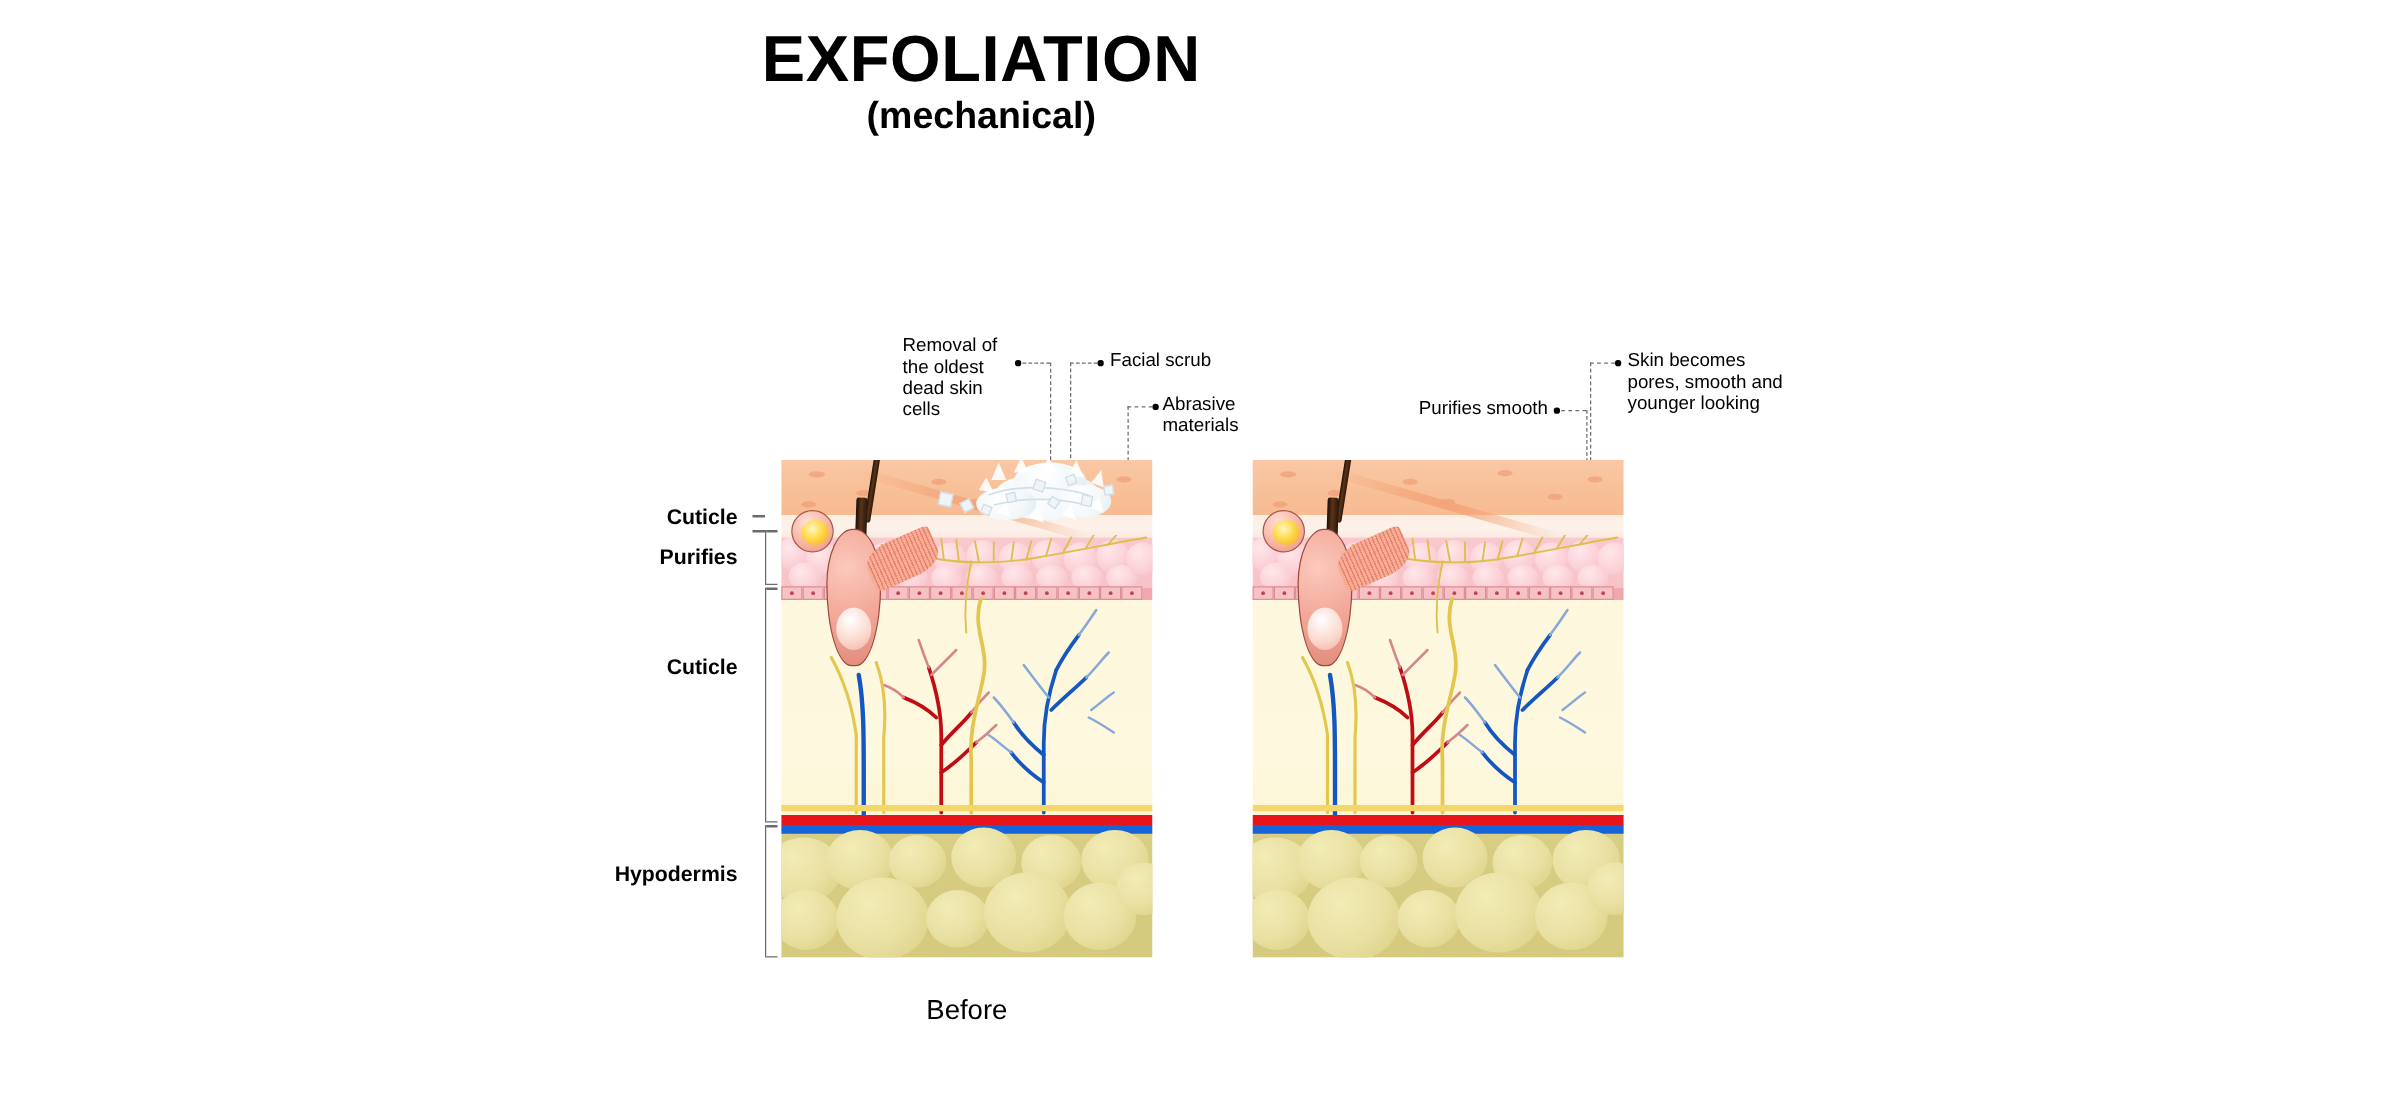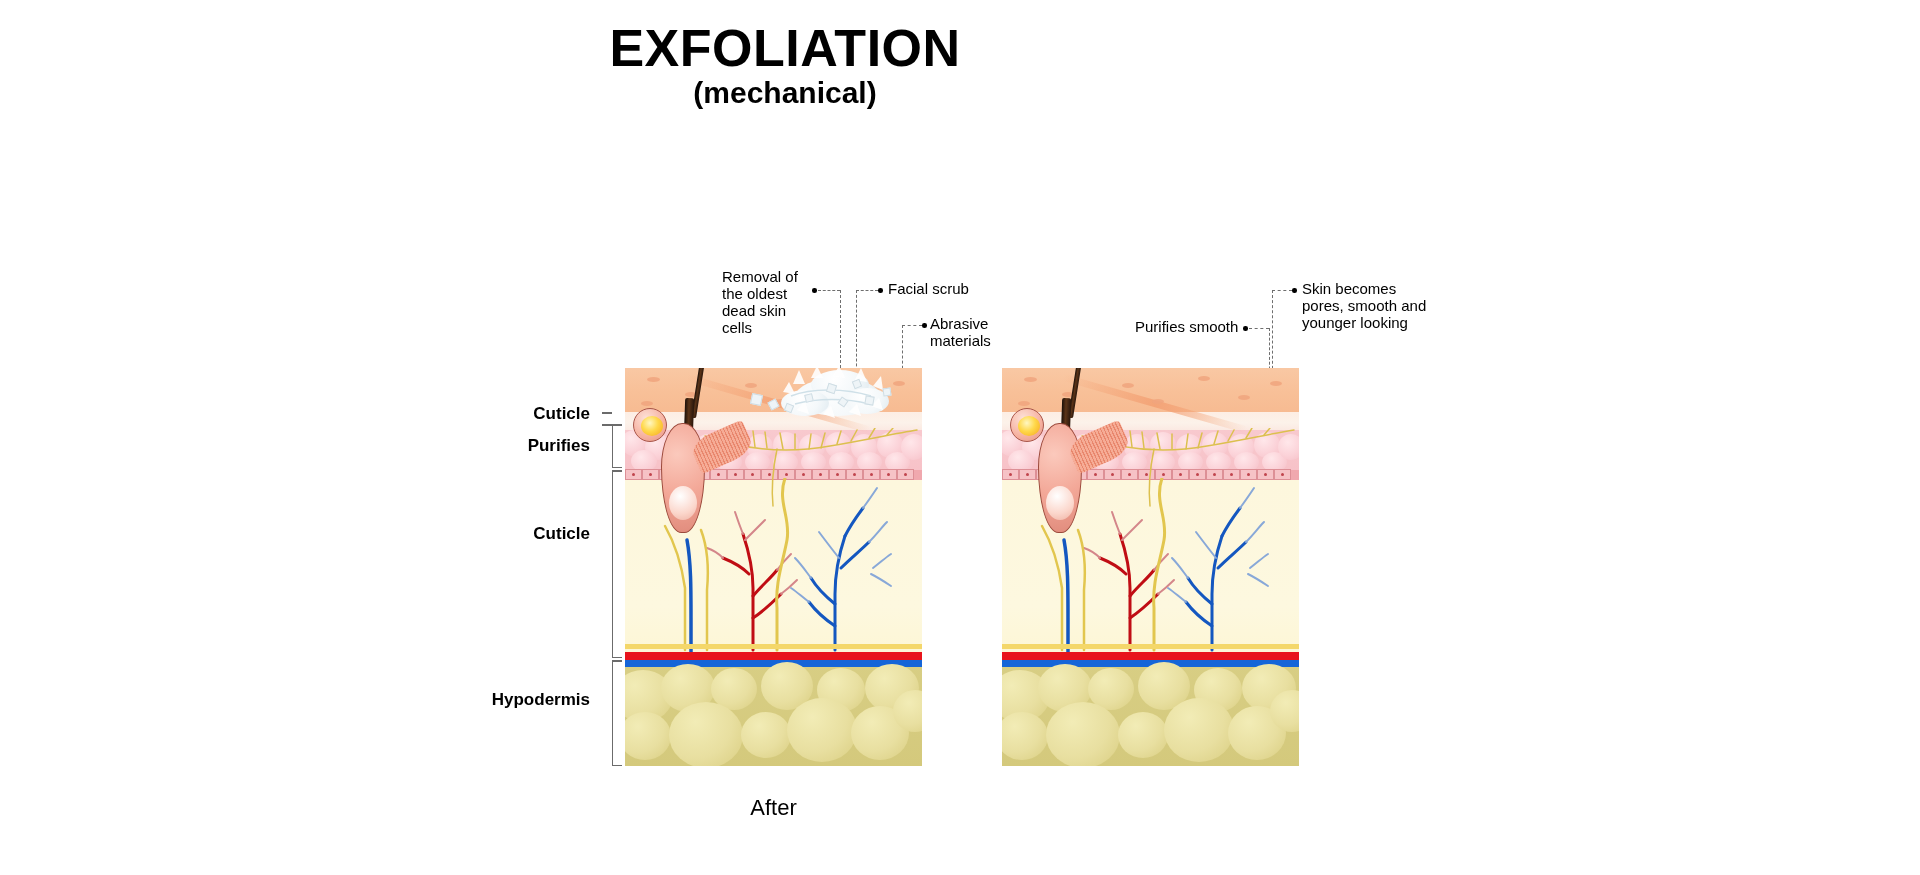--- a/index.html
+++ b/index.html
@@ -328,21 +328,21 @@
     <div class="grain" style="left:228px;top:12px;width:8px;height:8px;transform:rotate(-22deg);"></div>
     <div class="grain" style="left:214px;top:30px;width:8px;height:8px;transform:rotate(34deg);"></div>
     <div class="grain" style="left:240px;top:28px;width:9px;height:9px;transform:rotate(10deg);"></div>
     <div class="grain" style="left:180px;top:26px;width:8px;height:8px;transform:rotate(-14deg);"></div>
     <div class="grain" style="left:126px;top:26px;width:11px;height:11px;transform:rotate(12deg);"></div>
     <div class="grain" style="left:144px;top:32px;width:9px;height:9px;transform:rotate(-28deg);"></div>
     <div class="grain" style="left:160px;top:36px;width:8px;height:8px;transform:rotate(22deg);"></div>
     <div class="grain" style="left:258px;top:20px;width:8px;height:8px;transform:rotate(-8deg);"></div>
   </div>
 
-  <div class="caption" style="left:625px;top:795px;width:297px;">After</div>
+  <div class="caption" style="left:625px;top:795px;width:297px;">Before</div>
 
   <div class="panel" id="panel-after" style="left:1002px;top:368px;width:297px;height:398px;">
 
     <div class="cuticle" style="top:0;height:44px;"></div>
     <div class="stratum" style="top:44px;height:18px;"></div>
     <div class="epidermis" style="top:62px;height:40px;"></div>
     <div class="basal" style="top:102px;height:10px;"></div>
     <div class="dermis" style="top:112px;height:180px;"></div>
     <div class="hypodermis" style="top:292px;height:106px;"></div>
 

